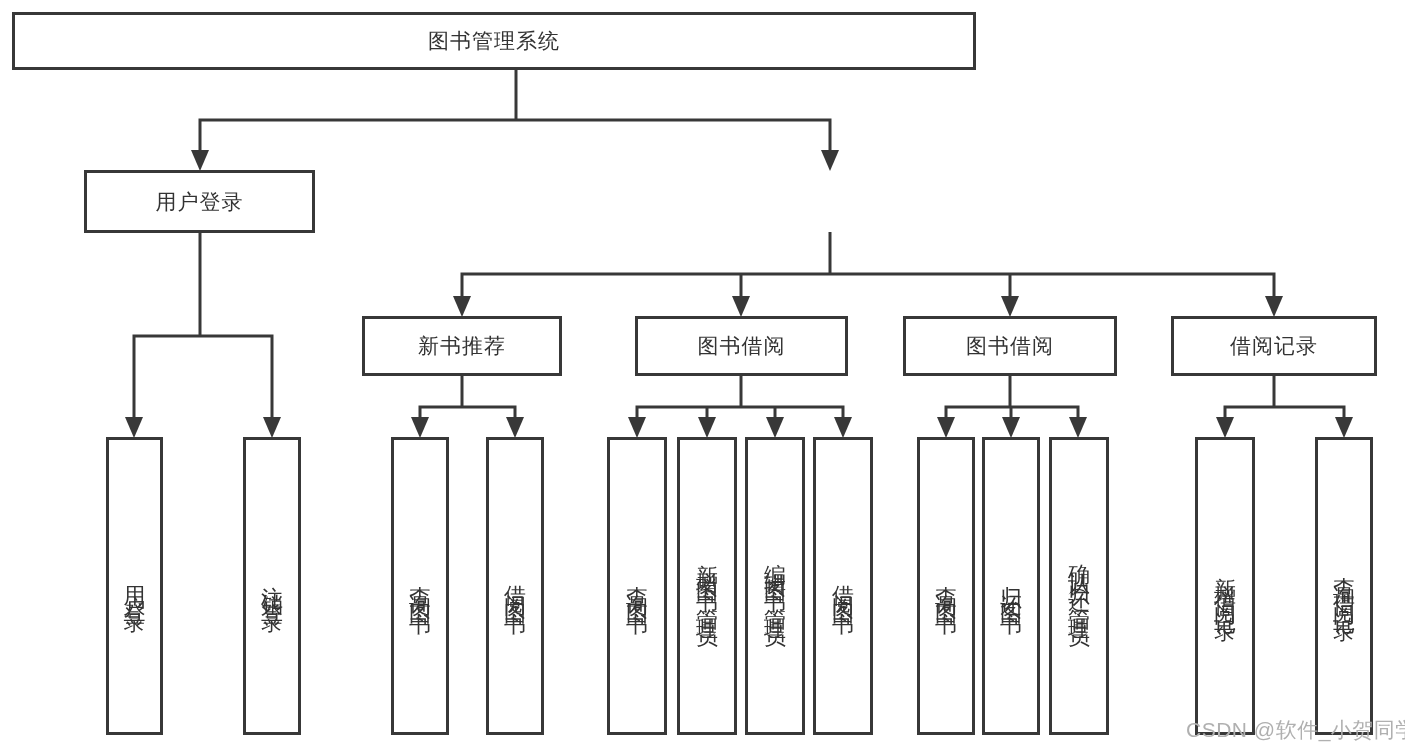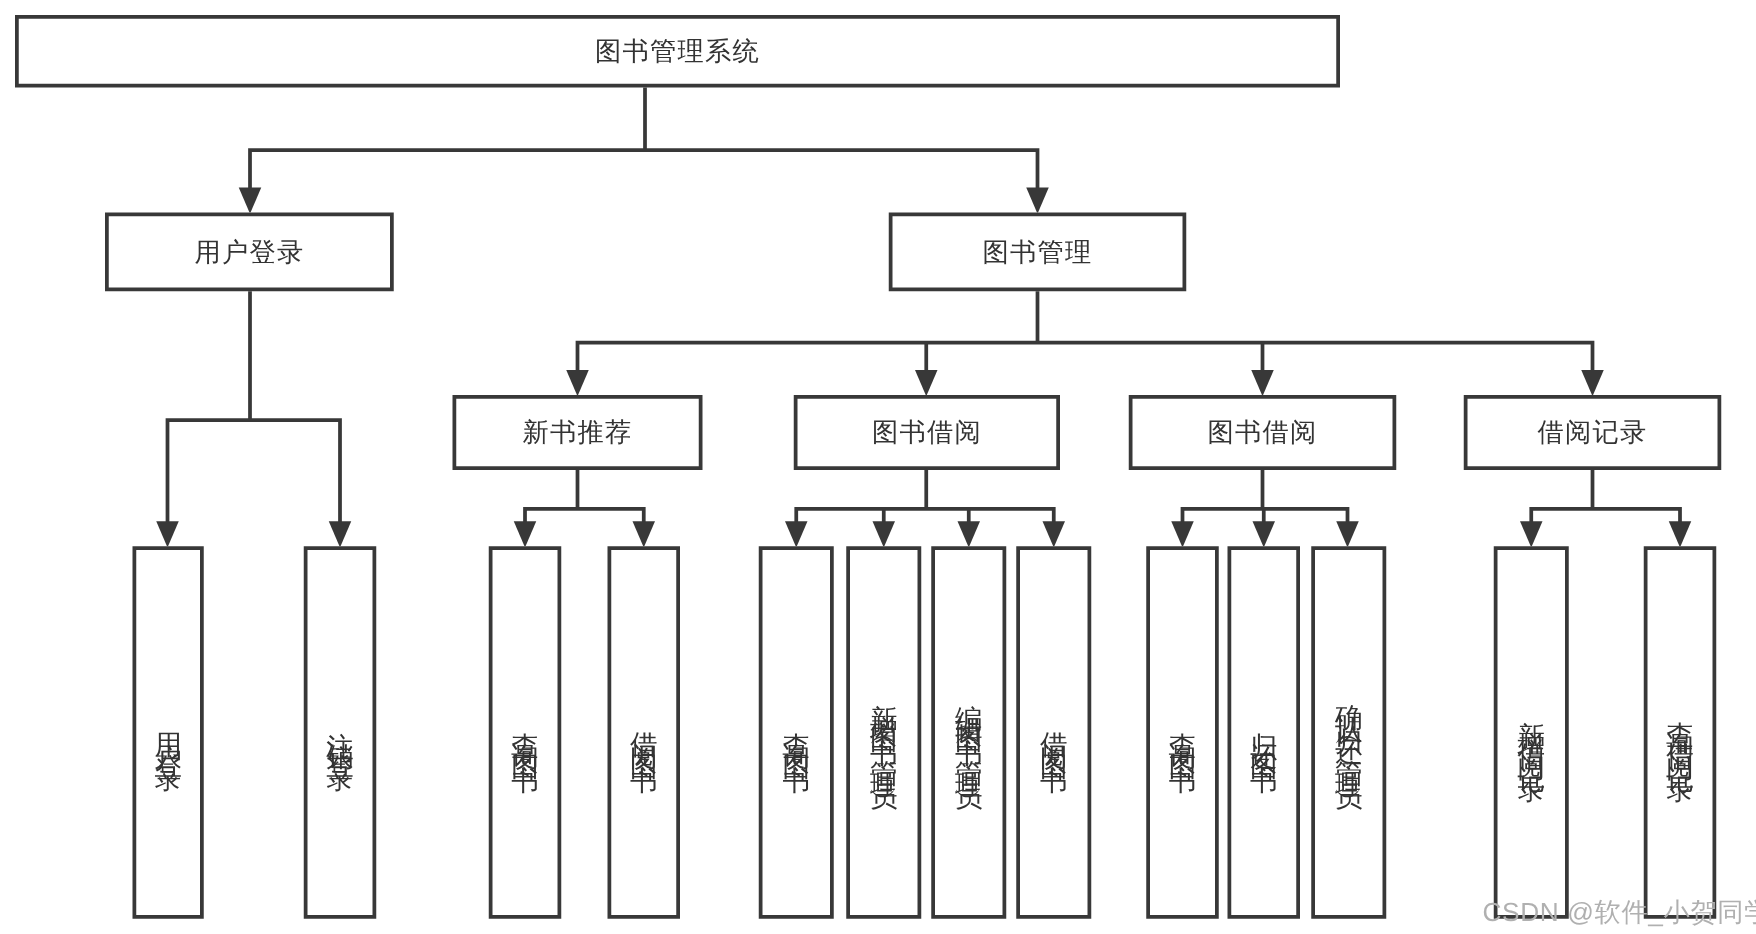--- a/index.html
+++ b/index.html
@@ -110,29 +110,26 @@
       <path d="M775 438 L766 417 L784 417 Z"></path>
       <path d="M843 438 L834 417 L852 417 Z"></path>
       <path d="M946 438 L937 417 L955 417 Z"></path>
       <path d="M1011 438 L1002 417 L1020 417 Z"></path>
       <path d="M1078 438 L1069 417 L1087 417 Z"></path>
       <path d="M1225 438 L1216 417 L1234 417 Z"></path>
       <path d="M1344 438 L1335 417 L1353 417 Z"></path>
     </g>
   </svg>
 
-  <div class="node h" style="left:12px; top:12px; width:1060px; height:58px;">
+  <div class="node h" style="left:12px; top:12px; width:964px; height:58px;">
     <span>图书管理系统</span>
   </div>
 
   <div class="node h" style="left:84px; top:170px; width:231px; height:63px;">
     <span>用户登录</span>
-  </div>
-  <div class="node h" style="left:711px; top:170px; width:238px; height:63px;">
-    <span>图书管理</span>
   </div>
 
   <div class="node h" style="left:635px; top:316px; width:213px; height:60px;">
     <span>图书借阅</span>
   </div>
   <div class="node h" style="left:362px; top:316px; width:200px; height:60px;">
     <span>新书推荐</span>
   </div>
   <div class="node h" style="left:903px; top:316px; width:214px; height:60px;">
     <span>图书借阅</span>

